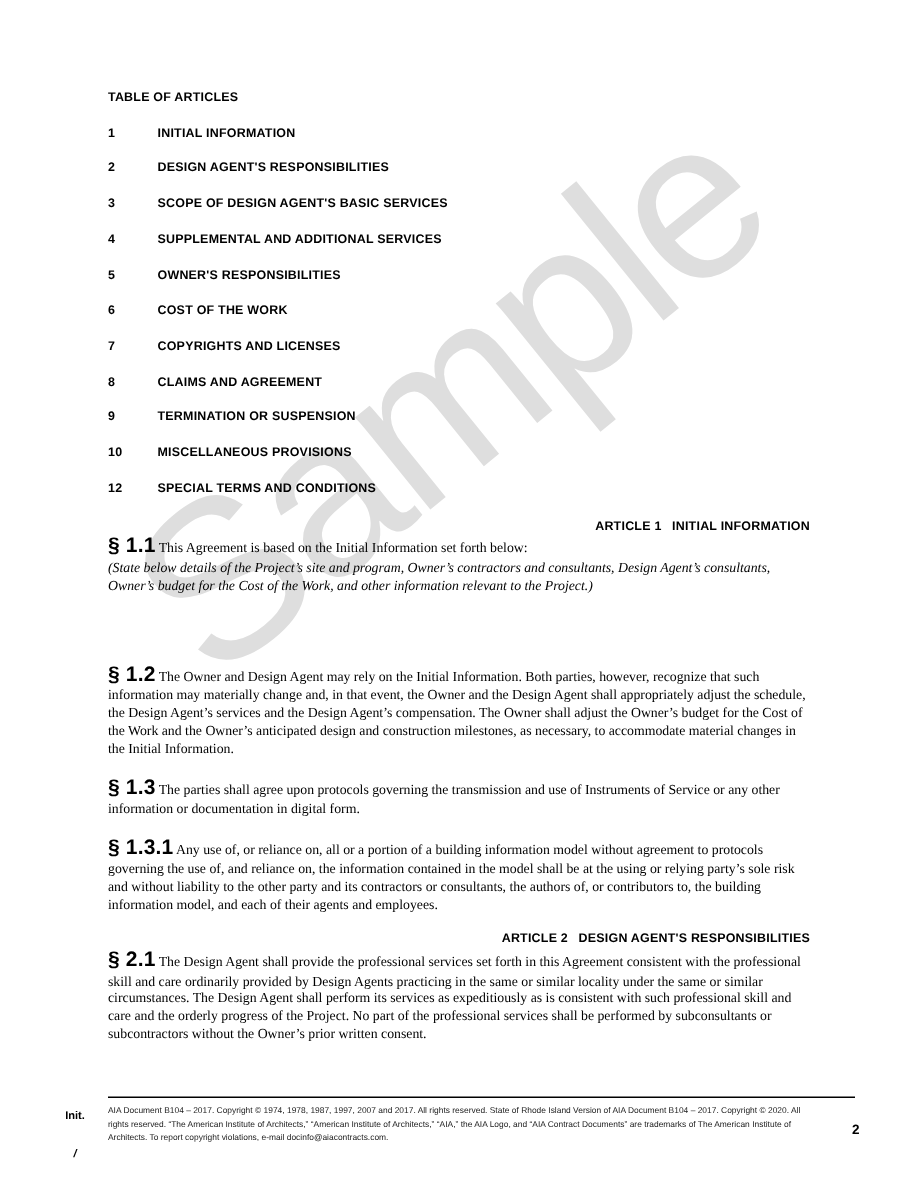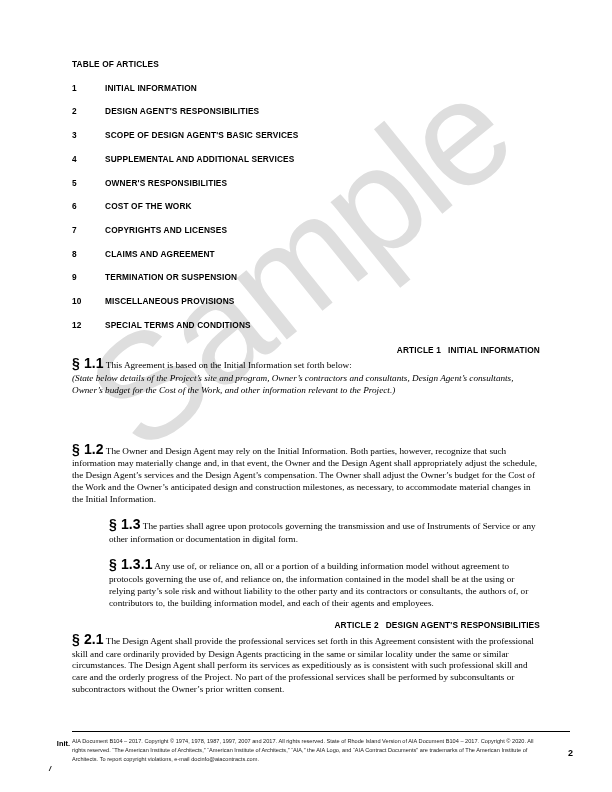--- a/index.html
+++ b/index.html
@@ -105,21 +105,20 @@
   p.para {
     font-family: "Liberation Serif", serif;
     font-size: 9.2px;
     color: #000000;
     line-height: 1.285;
     margin: 0;
     text-align: left;
   }
   p.para.spaced {
     margin-top: 10.2px;
-    margin-left: 37px;
   }
   .sect {
     font-family: "Liberation Sans", sans-serif;
     font-size: 14px;
     font-weight: bold;
     letter-spacing: 0.1px;
   }
   .italic-note {
     font-style: italic;
     font-family: "Liberation Serif", serif;
@@ -147,21 +146,21 @@
     top: 5px;
     width: 498px;
     height: 1.4px;
     background: #000000;
   }
   .footer-init {
     position: absolute;
     left: 30px;
     top: 13px;
     width: 40px;
-    text-align: right;
+    text-align: center;
     font-family: "Liberation Sans", sans-serif;
     font-size: 7.4px;
     font-weight: bold;
     color: #000000;
   }
   .footer-slash {
     position: absolute;
     left: 30px;
     top: 38px;
     width: 40px;

